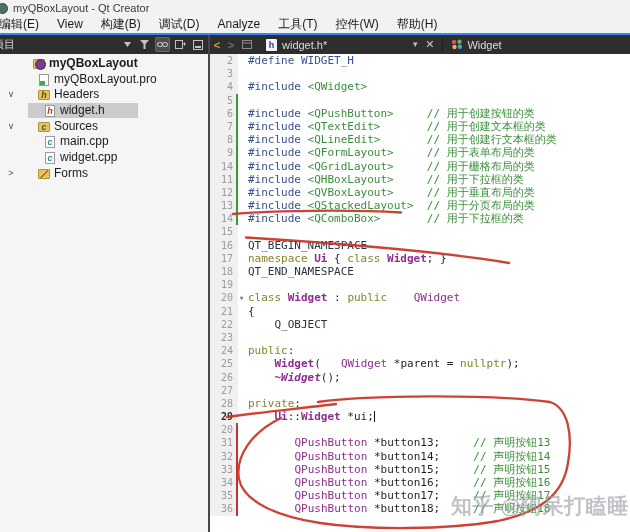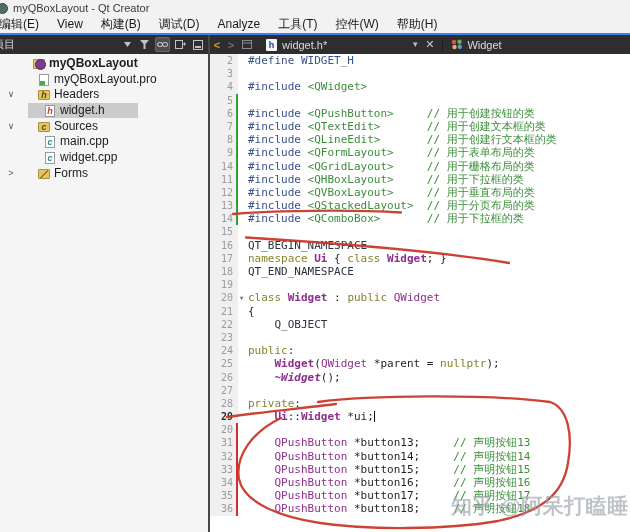--- a/index.html
+++ b/index.html
@@ -75,21 +75,21 @@
   .ln.cur{color:#2b2b2b;font-weight:bold;}
   .cbar{width:2px;min-width:2px;background:#f0f0f0;}
   .cbar.g{background:#2fa12f;}
   .cbar.r{background:#cc2f2f;}
   .cfold{width:7px;min-width:7px;color:#777;font-size:6px;line-height:13.2px;text-align:center;}
   .src{padding-left:3px;}
   .src span.pp{color:#39528e;}
   .src span.inc{color:#3a8e3a;}
   .src span.com{color:#3a8e3a;}
   .src span.kw{color:#84842c;}
-  .src span.type{color:#8d2f8d;}
+  .src span.type{color:#8d2f8d;margin-left:20px;}
   .src span.typeb{color:#8d2f8d;font-weight:bold;}
   .src span.typebi{color:#8d2f8d;font-weight:bold;font-style:italic;}
   .src span.macro{color:#2a3340;}
   .src span.txt{color:#1f1f1f;}
   .caret{display:inline-block;width:1px;height:11px;background:#111;vertical-align:-2px;}
 
   
   .annot{position:absolute;left:0;top:0;pointer-events:none;z-index:5;}
   .annot path{stroke:#c9392b;stroke-width:2.3;fill:none;stroke-linecap:round;opacity:.95;}
   .watermark{position:absolute;left:451px;top:492px;z-index:6;font-size:21px;font-weight:bold;

